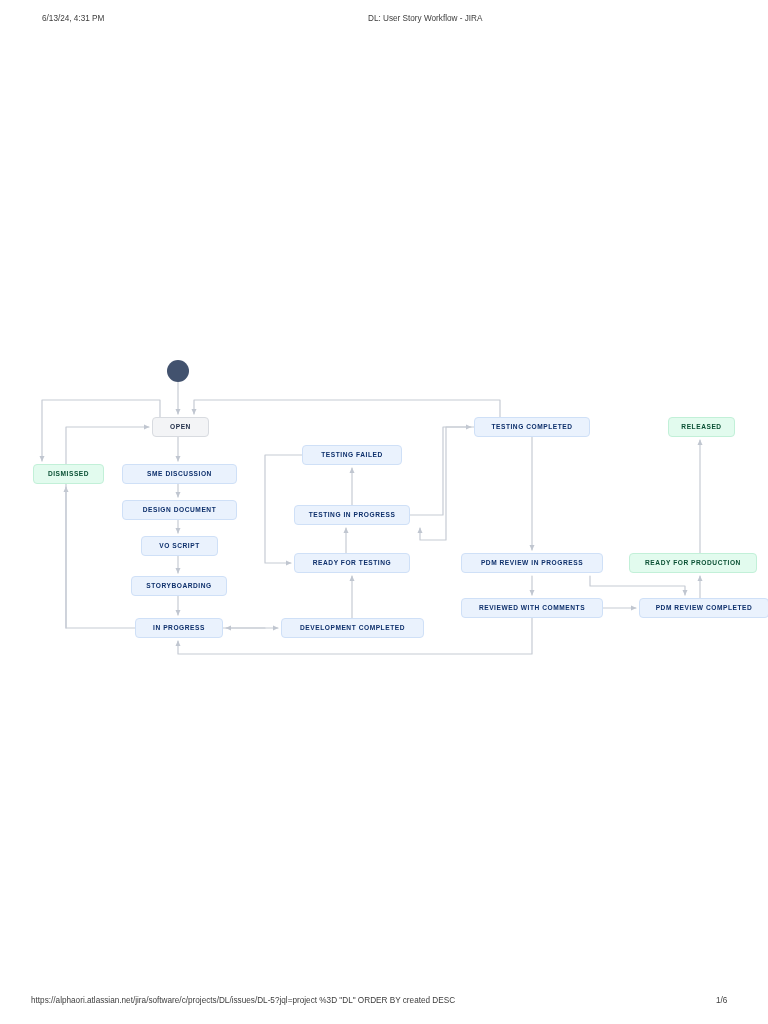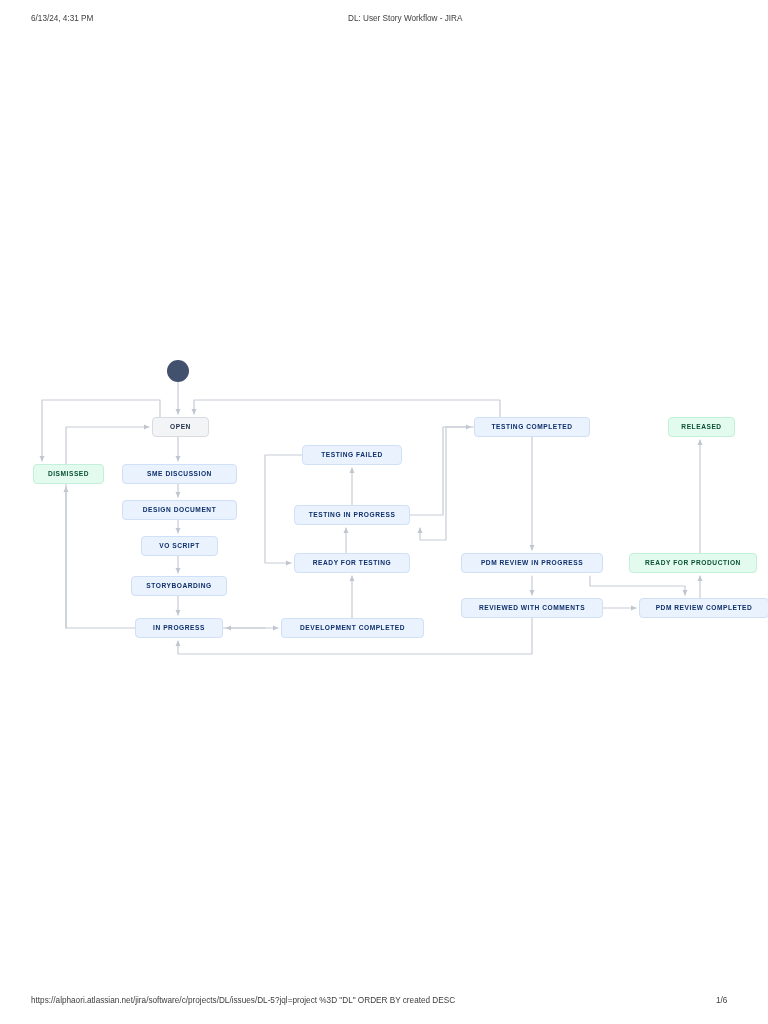--- a/index.html
+++ b/index.html
@@ -21,26 +21,26 @@
   .print-header {
     position: absolute;
     left: 0; top: 14px;
     width: 768px;
     height: 14px;
     font-size: 8.2px;
     color: #3c3c3c;
   }
   .print-header .hdr-date {
     position: absolute;
-    left: 31px; top: 0;
+    left: 42px; top: 0;
     white-space: nowrap;
   }
   .print-header .hdr-title {
     position: absolute;
-    left: 348px; top: 0;
+    left: 368px; top: 0;
     white-space: nowrap;
   }
 
   .print-footer {
     position: absolute;
     left: 0; top: 996px;
     width: 648px;
     height: 14px;
     font-size: 8.2px;
     color: #3c3c3c;

